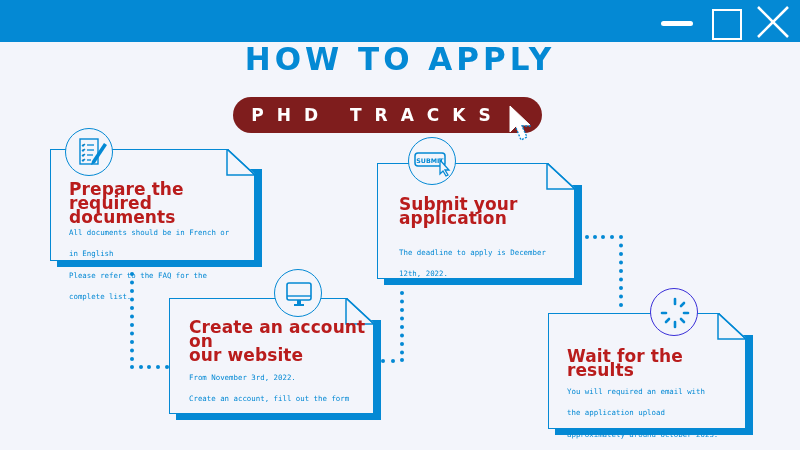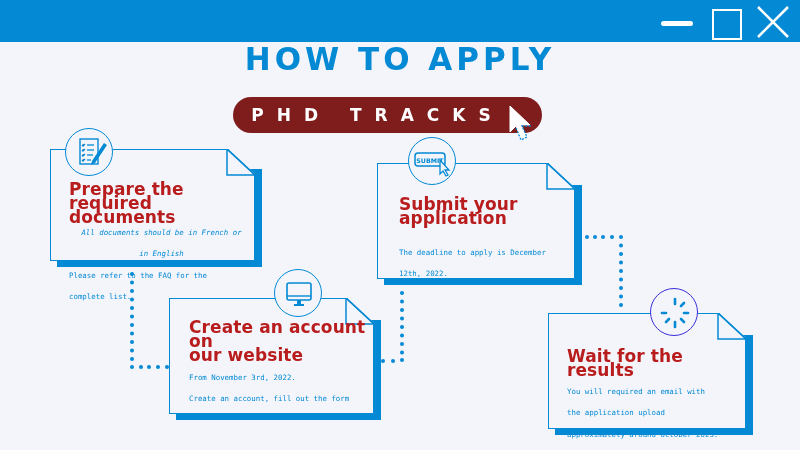--- a/index.html
+++ b/index.html
@@ -57,21 +57,21 @@
     .card .fold { position: absolute; }
     .card-title {
       position: absolute; color: #b91c1c; font-weight: bold;
       font-family: "DejaVu Sans", sans-serif; font-size: 17px; line-height: 14px;
       letter-spacing: 0.1px;
     }
     .card-text {
       position: absolute; color: #0489d4; font-family: "DejaVu Sans Mono", monospace;
       font-size: 7.4px; line-height: 10.7px; white-space: pre-line;
     }
-    .card-text .italic { font-style: italic; display: block; text-align: center; }
+    .card-text .italic { display: block; }
     .icon-circle {
       position: absolute; width: 48px; height: 48px; border-radius: 50%;
       background: #f3f5fb; border: 1.5px solid #0489d4;
     }
     .icon-circle svg { position: absolute; left: 0; top: 0; }
 
     .dots { position: absolute; }
   </style>
 </head>
 <body>

